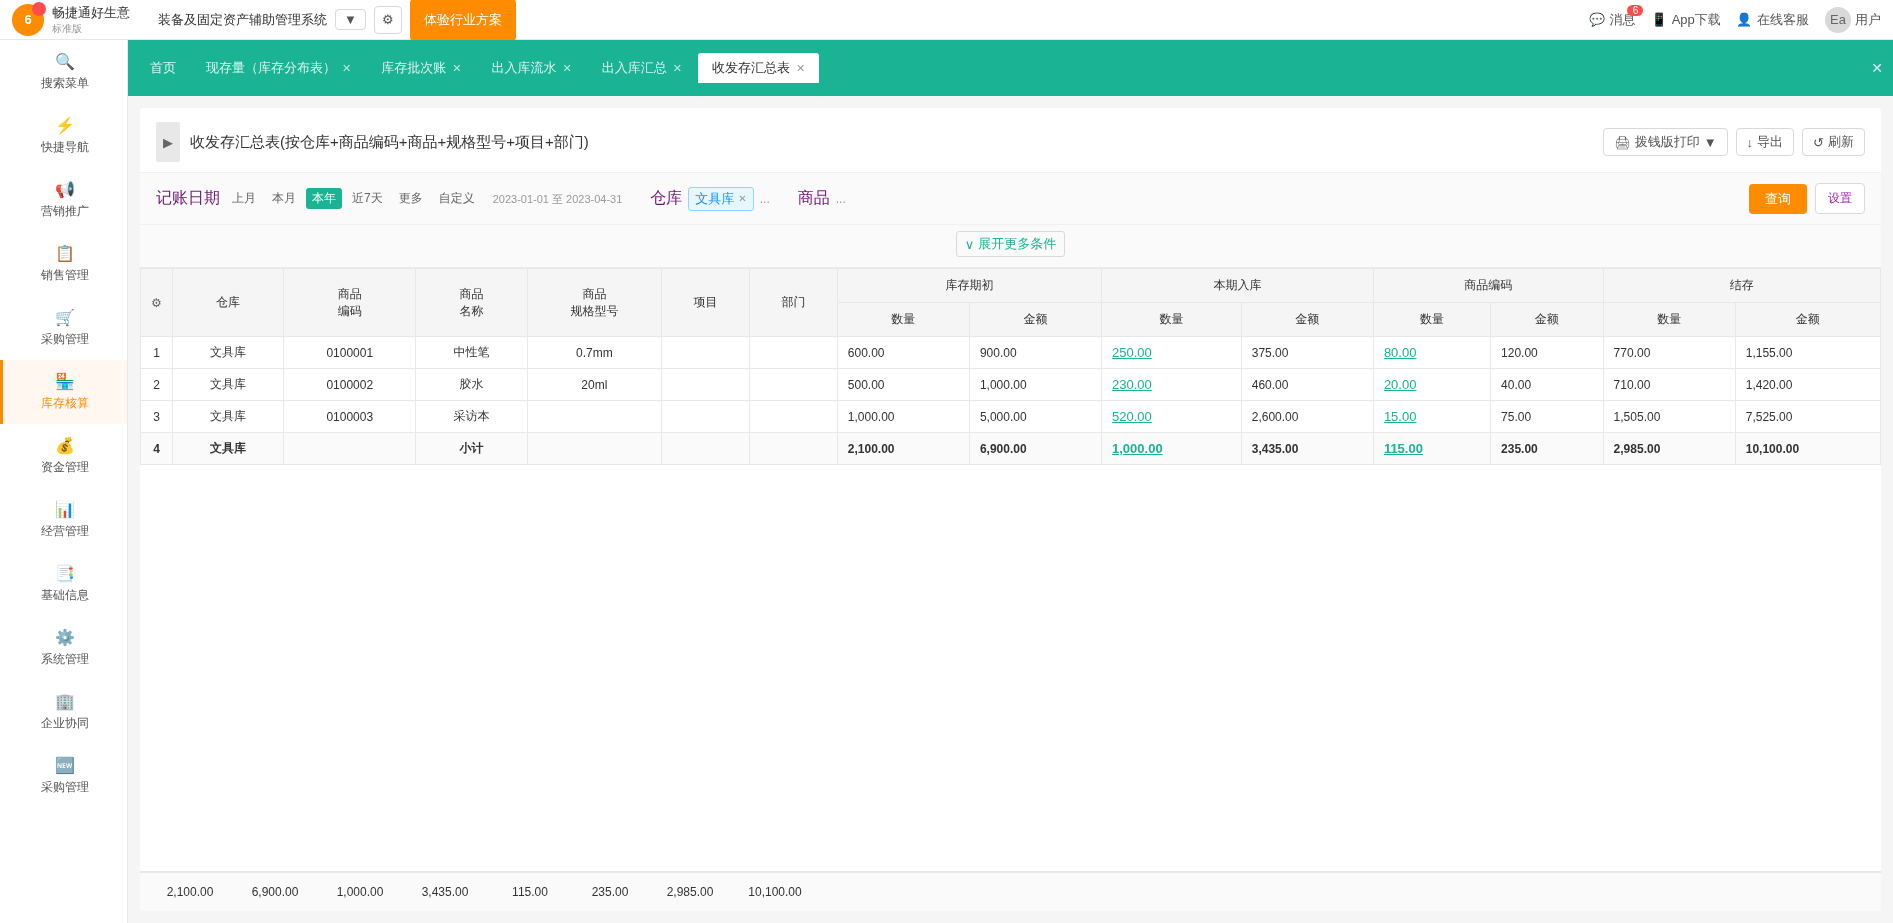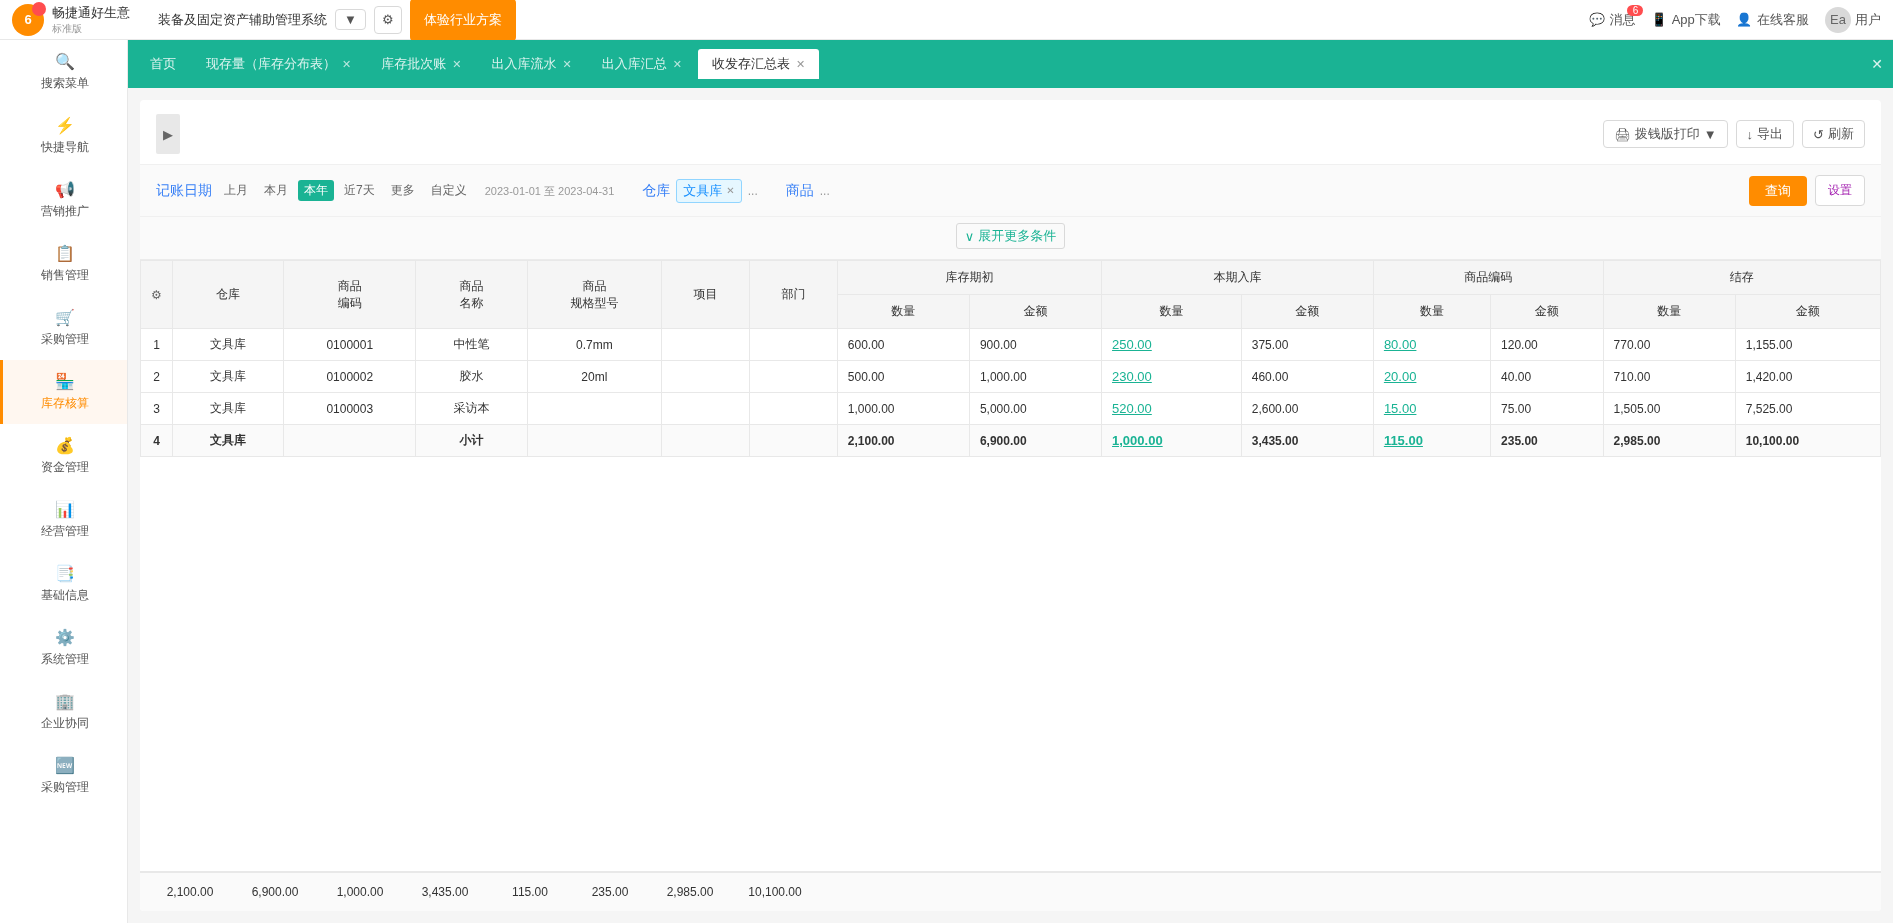--- a/index.html
+++ b/index.html
@@ -29,41 +29,41 @@
     .sidebar { width: 128px; background: #fff; border-right: 1px solid #e8e8e8; display: flex; flex-direction: column; }
     .sidebar-item { display: flex; flex-direction: column; align-items: center; padding: 12px 4px; cursor: pointer; color: #555; gap: 4px; border-left: 3px solid transparent; }
     .sidebar-item.active { color: #ff8c00; background: #fff7f0; border-left-color: #ff8c00; }
     .sidebar-item .icon { font-size: 16px; }
     .sidebar-item .label { font-size: 12px; }
 
     
     .content-area { flex: 1; display: flex; flex-direction: column; overflow: hidden; }
 
     
-    .tab-bar { height: 48px; background: #1ab394; display: flex; align-items: center; padding: 0 8px; gap: 2px; position: relative; }
+    .tab-bar { height: 56px; background: #1ab394; display: flex; align-items: center; padding: 0 8px; gap: 2px; position: relative; }
     .tab { display: flex; align-items: center; gap: 6px; padding: 6px 14px; cursor: pointer; color: rgba(255,255,255,0.85); border-radius: 3px 3px 0 0; font-size: 13px; }
     .tab.active { background: #fff; color: #333; border-radius: 3px 3px 0 0; }
     .tab .close-icon { font-size: 11px; color: rgba(255,255,255,0.7); cursor: pointer; }
     .tab.active .close-icon { color: #999; }
     .tab-close-all { position: absolute; right: 10px; color: rgba(255,255,255,0.85); cursor: pointer; font-size: 14px; }
 
     
     .page-content { flex: 1; background: #f5f5f5; overflow-y: auto; padding: 0; display: flex; flex-direction: column; }
     .page-inner { background: #fff; margin: 12px; border-radius: 4px; flex: 1; display: flex; flex-direction: column; overflow: hidden; }
 
     
     .page-header { padding: 14px 16px 10px; border-bottom: 1px solid #f0f0f0; display: flex; align-items: center; justify-content: space-between; }
     .page-title { font-size: 15px; font-weight: 500; color: #333; }
     .page-actions { display: flex; align-items: center; gap: 8px; }
     .action-btn { display: flex; align-items: center; gap: 4px; padding: 4px 10px; border: 1px solid #d9d9d9; border-radius: 4px; cursor: pointer; color: #555; background: #fff; font-size: 12px; }
 
     
     .filter-bar { padding: 10px 16px; background: #fafafa; border-bottom: 1px solid #f0f0f0; display: flex; align-items: center; gap: 12px; flex-wrap: wrap; }
     .filter-section { display: flex; align-items: center; gap: 6px; }
-    .filter-label { color: #3b82f6; font-size: 14px; white-space: nowrap; }
+    .filter-label { color: #701a75; font-size: 16px; white-space: nowrap; }
     .date-filter { display: flex; align-items: center; gap: 4px; }
     .date-btn { padding: 2px 6px; border-radius: 3px; cursor: pointer; font-size: 12px; color: #666; }
     .date-btn.active { background: #1ab394; color: white; border-radius: 3px; }
     .date-range { font-size: 11px; color: #999; margin-top: 2px; }
     .warehouse-tag { display: flex; align-items: center; gap: 4px; background: #e6f7ff; border: 1px solid #91d5ff; border-radius: 3px; padding: 2px 6px; font-size: 12px; color: #1890ff; }
     .warehouse-tag .remove { cursor: pointer; color: #999; font-size: 10px; }
     .more-btn { color: #999; font-size: 12px; cursor: pointer; }
     .more-conditions { display: flex; align-items: center; gap: 4px; cursor: pointer; color: #1ab394; font-size: 12px; border: 1px solid #d9d9d9; border-radius: 3px; padding: 3px 8px; }
 
     
@@ -218,20 +218,21 @@
       </div>
       <div class="tab-close-all">✕</div>
     </div>
 
     <div class="page-content">
       <div class="page-inner">
 
         <div class="page-header">
           <div style="display:flex;align-items:center;gap:10px;">
             <div class="expand-btn">▶</div>
+            <span class="page-title">收发存汇总表(按仓库+商品编码+商品+规格型号+项目+部门)</span>
           </div>
           <div class="page-actions">
             <div class="action-btn">
               <span>🖨</span>
               <span>拨钱版打印</span>
               <span>▼</span>
             </div>
             <div class="action-btn">
               <span>↓</span>
               <span>导出</span>

